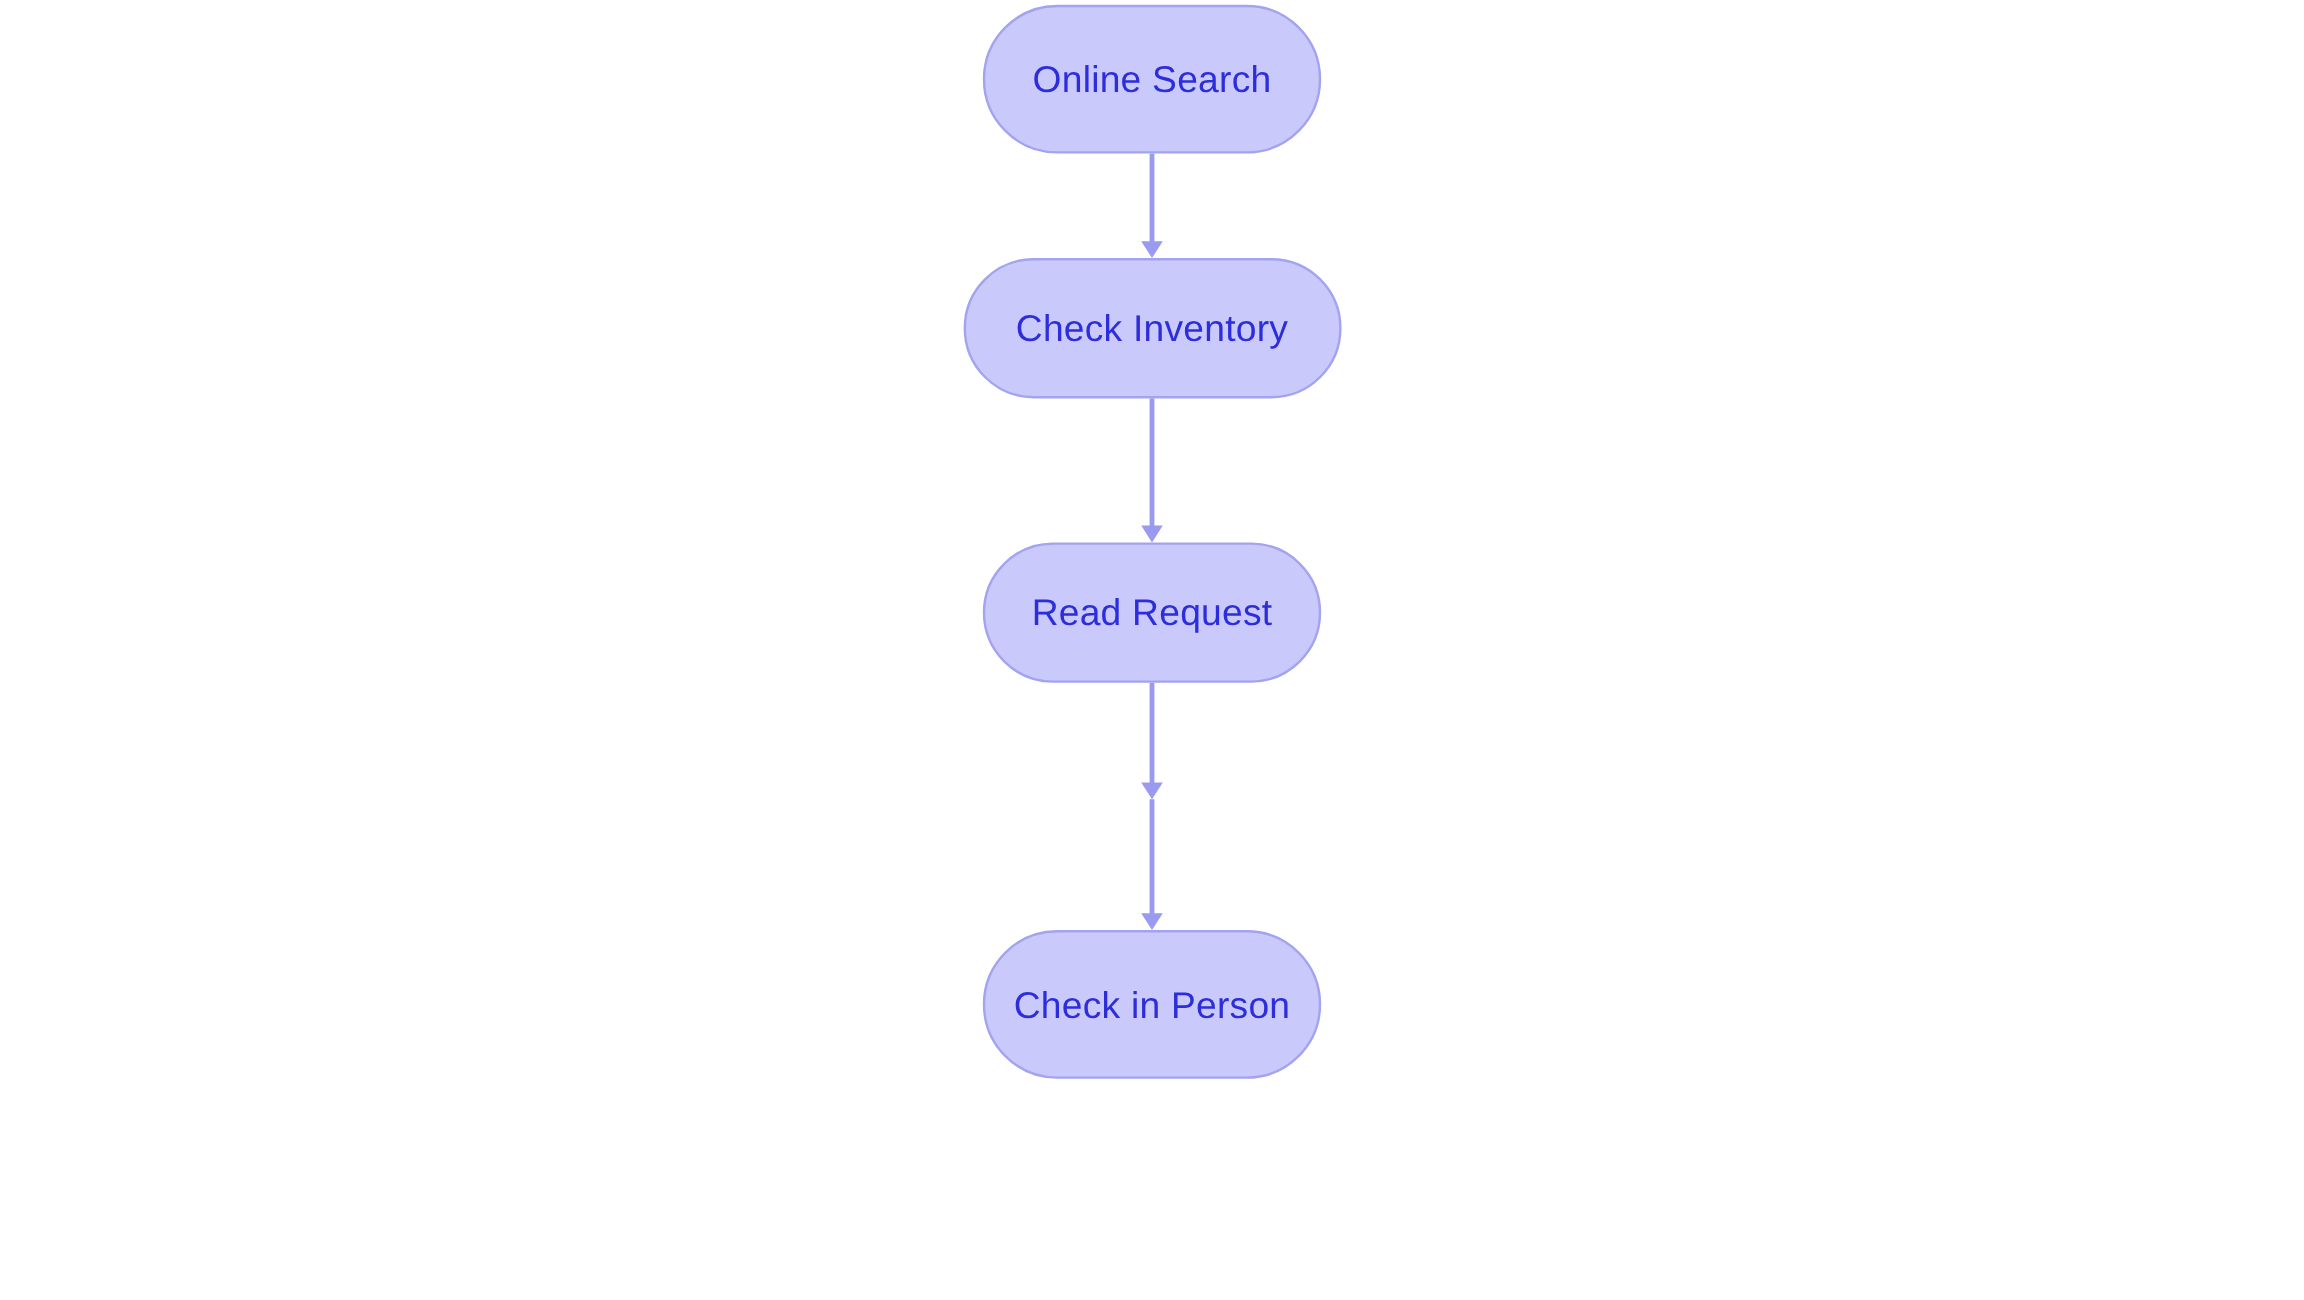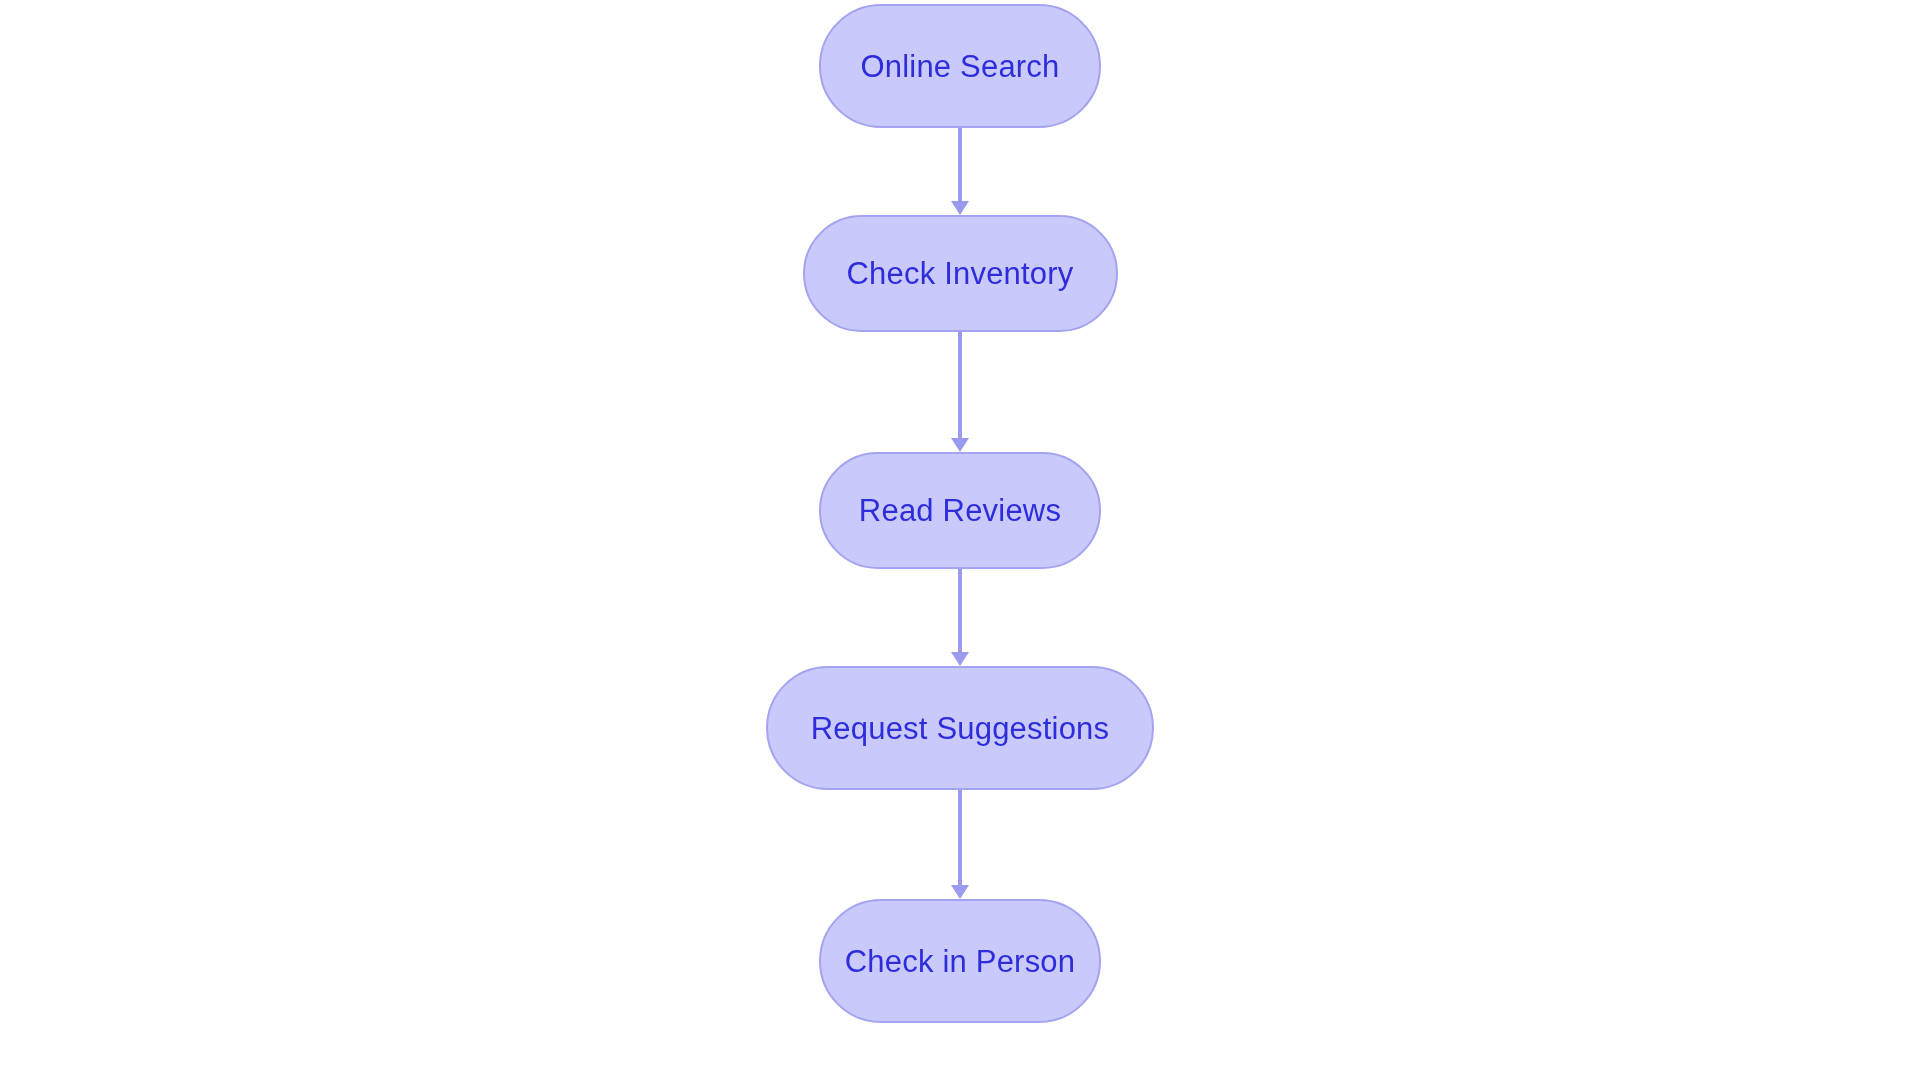--- a/index.html
+++ b/index.html
@@ -118,31 +118,28 @@
     <div class="node node-2">
       <span class="node-label">Check Inventory</span>
     </div>
 
     <div class="connector conn-2">
       <span class="conn-line"></span>
       <span class="conn-arrowhead"></span>
     </div>
 
     <div class="node node-3">
-      <span class="node-label">Read Reviews</span>
+      <span class="node-label">Read Request</span>
     </div>
 
     <div class="connector conn-3">
       <span class="conn-line"></span>
       <span class="conn-arrowhead"></span>
     </div>
 
-    <div class="node node-4">
-      <span class="node-label">Request Suggestions</span>
-    </div>
 
     <div class="connector conn-4">
       <span class="conn-line"></span>
       <span class="conn-arrowhead"></span>
     </div>
 
     <div class="node node-5">
       <span class="node-label">Check in Person</span>
     </div>
 

